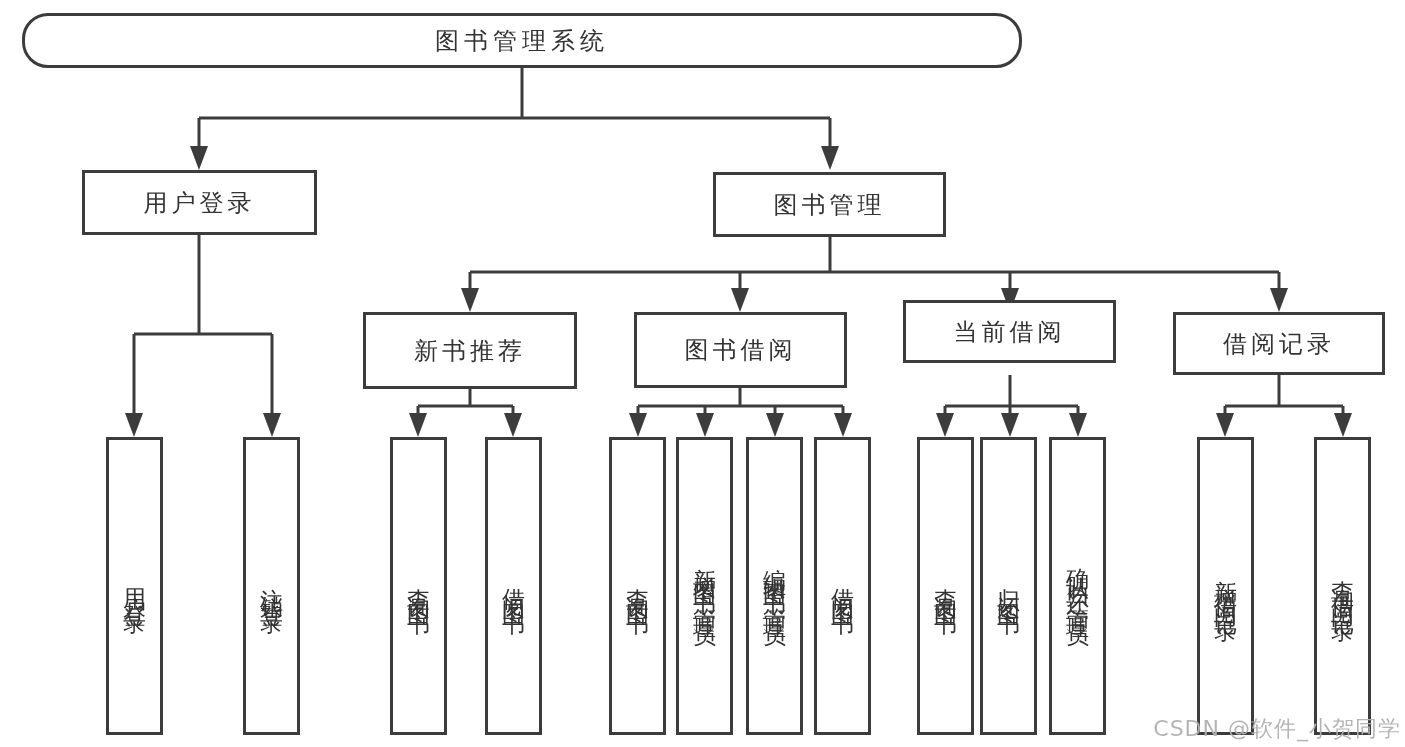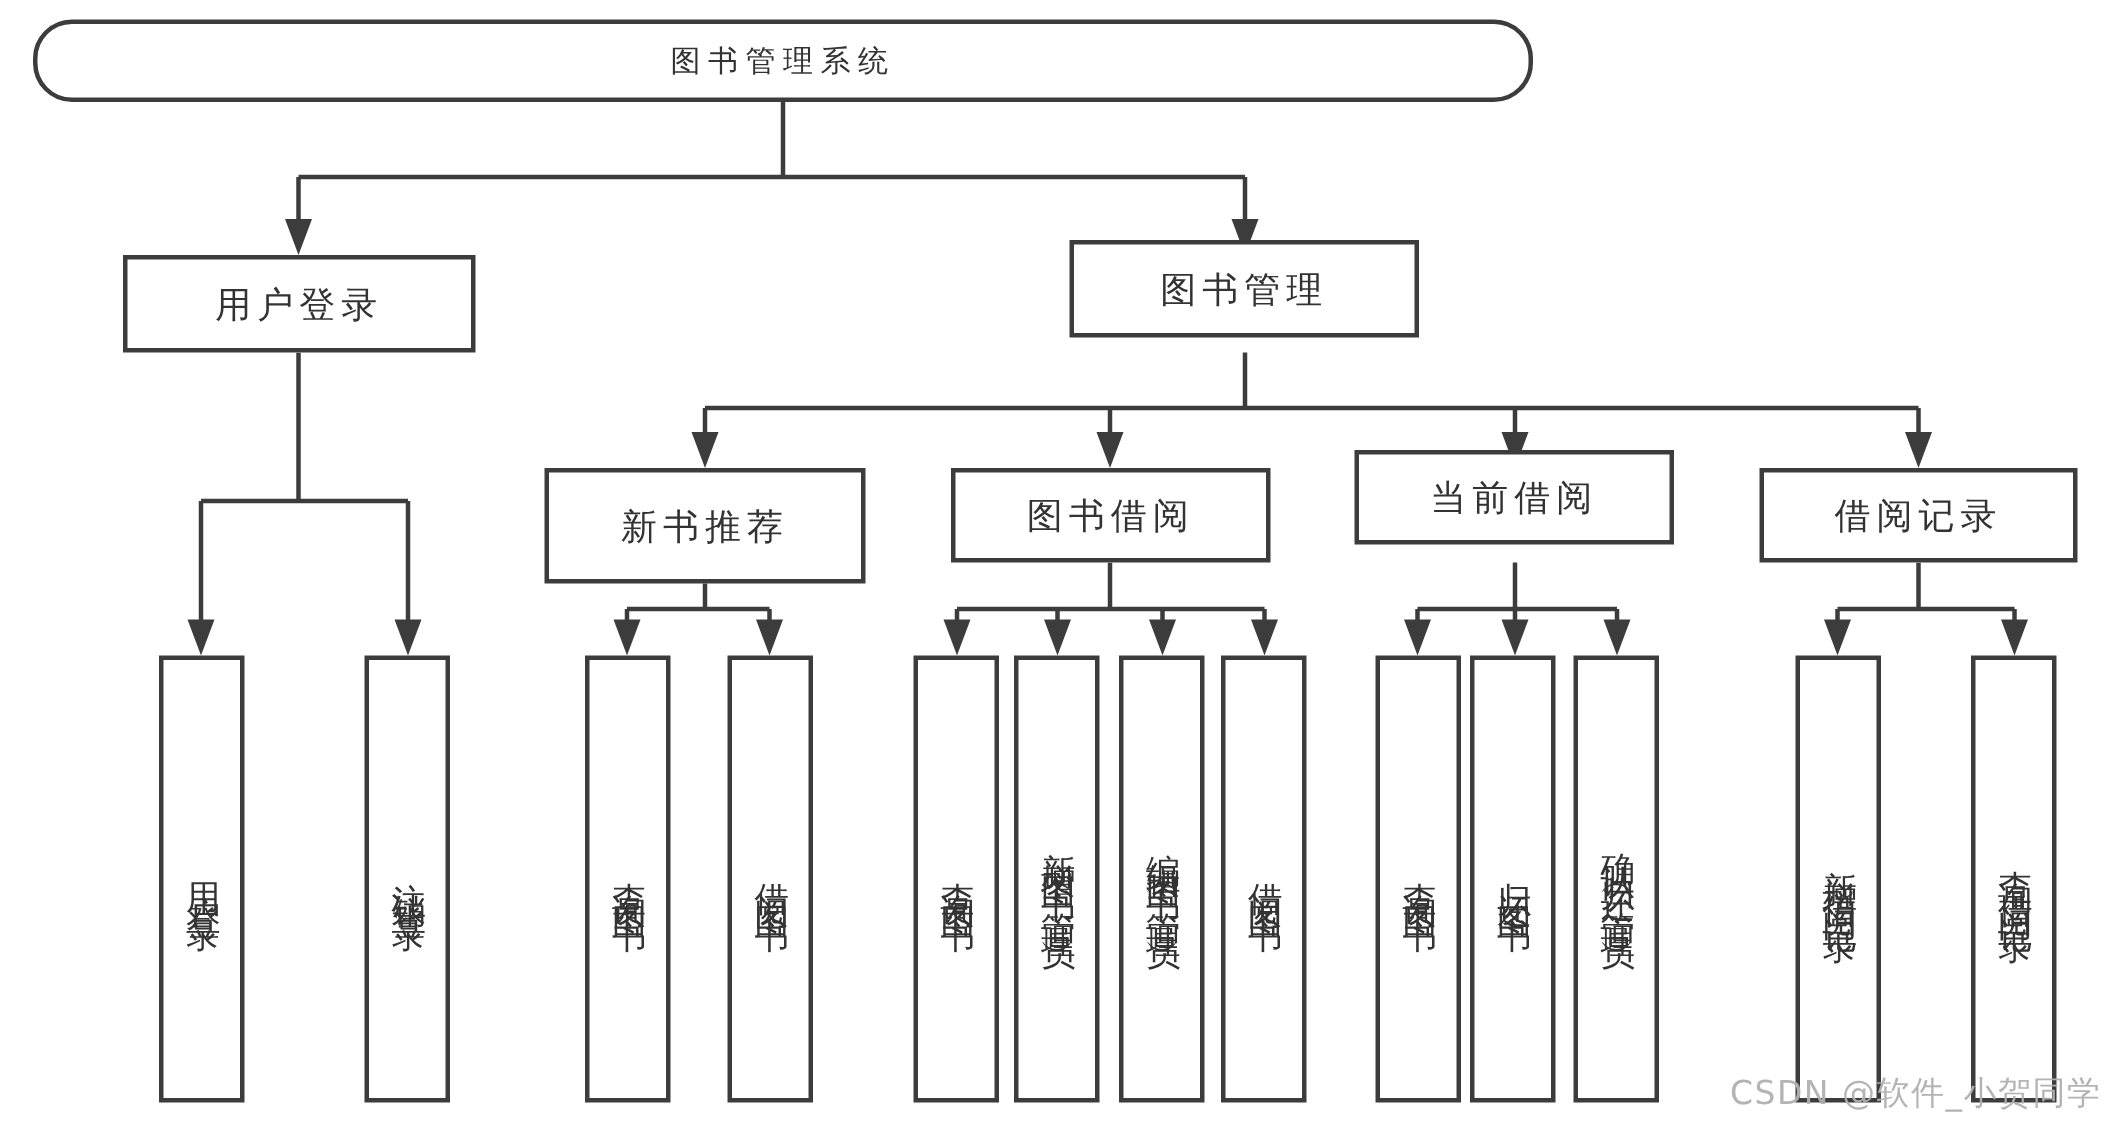--- a/index.html
+++ b/index.html
@@ -15,21 +15,21 @@
     position:absolute;
     box-sizing:border-box;
     background:#ffffff;
     border:3px solid #3c3c3c;
     color:#333333;
     display:flex;align-items:center;justify-content:center;
     font-size:24px;letter-spacing:4px;
     z-index:2;
     white-space:nowrap;
   }
-  .box.title{font-size:20px;letter-spacing:5px;border-radius:26px;}
+  .box.title{font-size:24px;letter-spacing:5px;border-radius:26px;}
   .leaf{
     position:absolute;
     box-sizing:border-box;
     background:#ffffff;
     border:3px solid #3c3c3c;
     color:#333333;
     z-index:2;
     writing-mode:vertical-rl;
     text-orientation:mixed;
     text-align:center;
@@ -120,24 +120,24 @@
       <polygon points="1001,413 1019,413 1010,437"></polygon>
       <polygon points="1069,413 1087,413 1078,437"></polygon>
       <polygon points="1216,413 1234,413 1225,437"></polygon>
       <polygon points="1334,413 1352,413 1343,437"></polygon>
     </g>
   </svg>
 
   <div class="box title" style="left:22px;top:13px;width:1000px;height:55px;">图书管理系统</div>
 
   <div class="box" style="left:82px;top:170px;width:235px;height:65px;">用户登录</div>
-  <div class="box" style="left:713px;top:160px;width:233px;height:65px;">图书管理</div>
+  <div class="box" style="left:713px;top:172px;width:233px;height:65px;">图书管理</div>
 
   <div class="box" style="left:363px;top:312px;width:214px;height:77px;">新书推荐</div>
-  <div class="box" style="left:634px;top:312px;width:213px;height:63px;">图书借阅</div>
+  <div class="box" style="left:634px;top:312px;width:213px;height:76px;">图书借阅</div>
   <div class="box" style="left:903px;top:300px;width:213px;height:63px;">当前借阅</div>
   <div class="box" style="left:1173px;top:312px;width:212px;height:63px;">借阅记录</div>
 
   <div class="leaf" style="left:106px;">用户登录</div>
   <div class="leaf" style="left:243px;">注销登录</div>
   <div class="leaf" style="left:390px;">查询图书</div>
   <div class="leaf" style="left:485px;">借阅图书</div>
   <div class="leaf" style="left:609px;">查询图书</div>
   <div class="leaf" style="left:676px;">新增图书（管理员）</div>
   <div class="leaf" style="left:746px;">编辑图书（管理员）</div>

